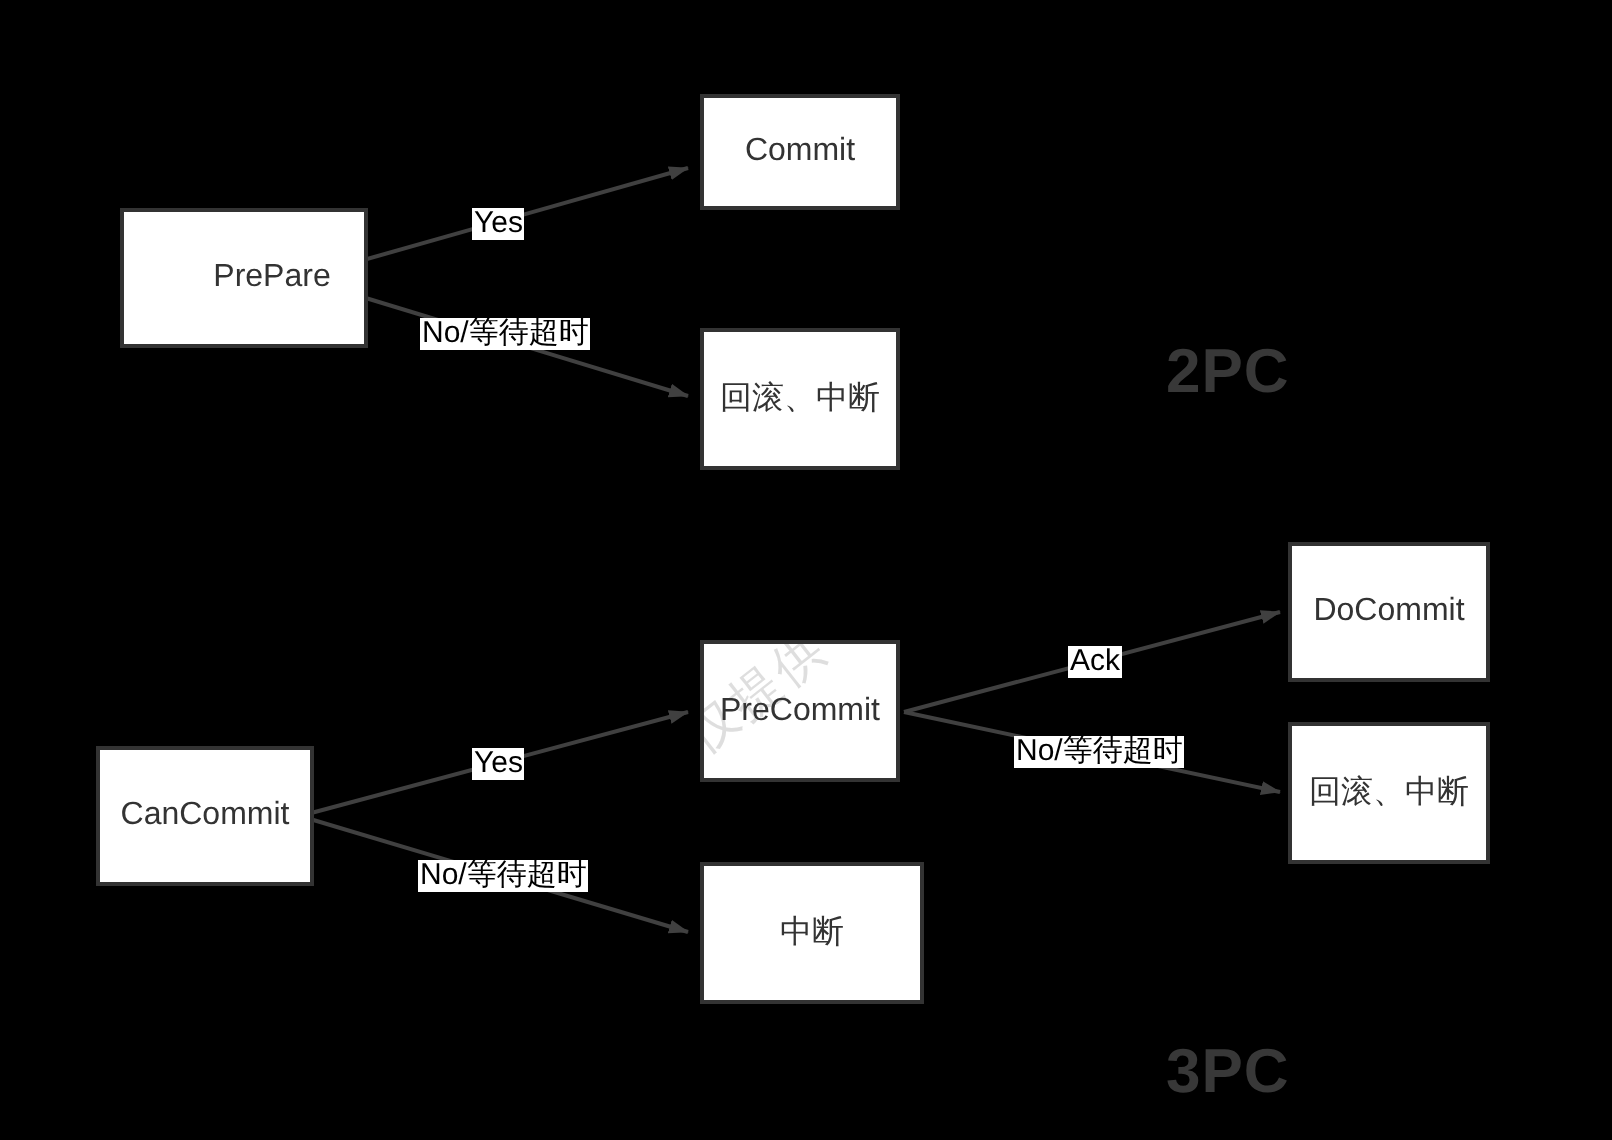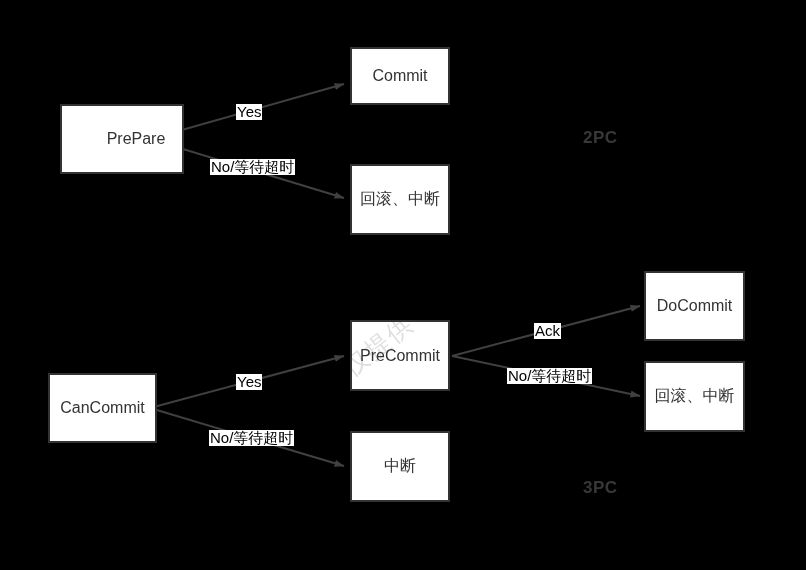--- a/index.html
+++ b/index.html
@@ -59,24 +59,25 @@
     color: #000000;
     font-size: 15px;
     line-height: 16px;
     padding: 0 1px;
     white-space: nowrap;
     z-index: 3;
   }
   .section-label {
     position: absolute;
     color: #383838;
-    font-size: 17px;
+    font-size: 31px;
     line-height: 25px;
     font-weight: bold;
     letter-spacing: 0.5px;
+    margin-top: 48px;
   }
 </style>
 </head>
 <body>
 
 <div class="canvas">
 
   <svg class="edges" viewBox="0 0 806 570" xmlns="http://www.w3.org/2000/svg">
     <defs>
       <marker id="arrowhead" markerWidth="11" markerHeight="8" refX="9.5" refY="3.5" orient="auto" markerUnits="userSpaceOnUse">
@@ -105,21 +106,21 @@
 
   <div class="node" style="left:48px; top:373px; width:109px; height:70px;">
     <span class="label">CanCommit</span>
   </div>
 
   <div class="node" style="left:350px; top:320px; width:100px; height:71px;">
     <div class="wm">S仅提供</div>
     <span class="label">PreCommit</span>
   </div>
 
-  <div class="node" style="left:350px; top:431px; width:100px; height:71px;">
+  <div class="node" style="left:350px; top:431px; width:112px; height:71px;">
     <span class="label">中断</span>
   </div>
 
   <div class="node" style="left:644px; top:271px; width:101px; height:70px;">
     <span class="label">DoCommit</span>
   </div>
 
   <div class="node" style="left:644px; top:361px; width:101px; height:71px;">
     <span class="label">回滚、中断</span>
   </div>

